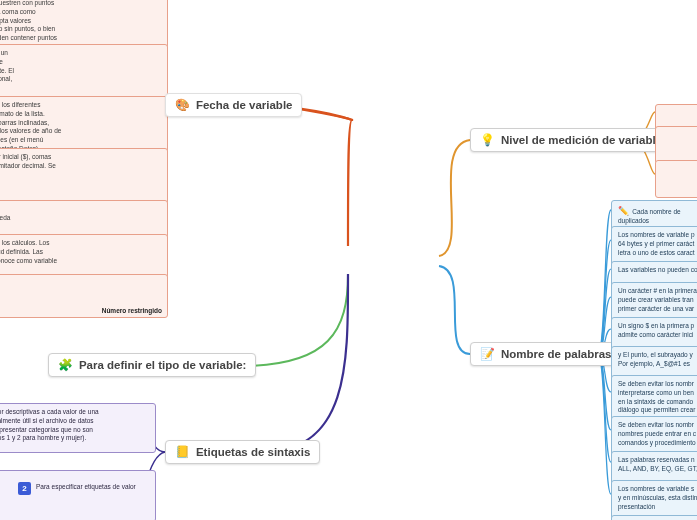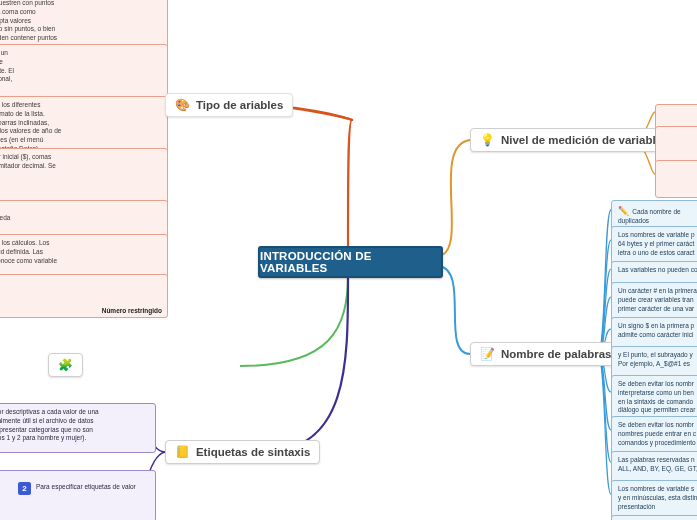--- a/index.html
+++ b/index.html
@@ -184,21 +184,21 @@
 ambién se conoce como variable</span>
     <span class="ttl">Cadena</span>
   </div>
   <div class="lbox lb7">
 
     <span class="ttl">Número restringido</span>
   </div>
 
   <div class="branch b-tipo">
     <span class="ico">🎨</span>
-    <span>Tipo de ariables</span>
+    <span>Fecha de variable</span>
   </div>
 
   <div class="branch b-nivel">
     <span class="ico">💡</span>
     <span>Nivel de medición de variable</span>
   </div>
   <div class="nbox n1">
     
   </div>
   <div class="nbox n2">
@@ -239,29 +239,29 @@
 ALL, AND, BY, EQ, GE, GT,</div>
   <div class="rbox rb9" style="white-space:pre-line">Los nombres de variable s
 y en minúsculas, esta distin
 presentación</div>
   <div class="rbox rb10" style="white-space:pre-line">Cuando es necesario dividi
 se dividen aprovechando lo
 mayúsculas</div>
 
   <div class="branch b-definir">
     <span class="ico">🧩</span>
+    <span>Para definir el tipo de variable:</span>
   </div>
 
   <div class="branch b-etiq">
     <span class="ico">📒</span>
     <span>Etiquetas de sintaxis</span>
   </div>
   <div class="ebox eb1" style="white-space:pre-line">tas de valor descriptivas a cada valor de una
 es especialmente útil si el archivo de datos
 sa para representar categorías que no son
 plo, códigos 1 y 2 para hombre y mujer).</div>
   <div class="ebox eb2"></div>
   <div class="eb-num">2</div>
   <div class="eb-txt">Para especificar etiquetas de valor</div>
 
-  <div class="central">INTRODUCCIÓN DE VARIABLES</div>
 
 </div>
 
 </body></html>

